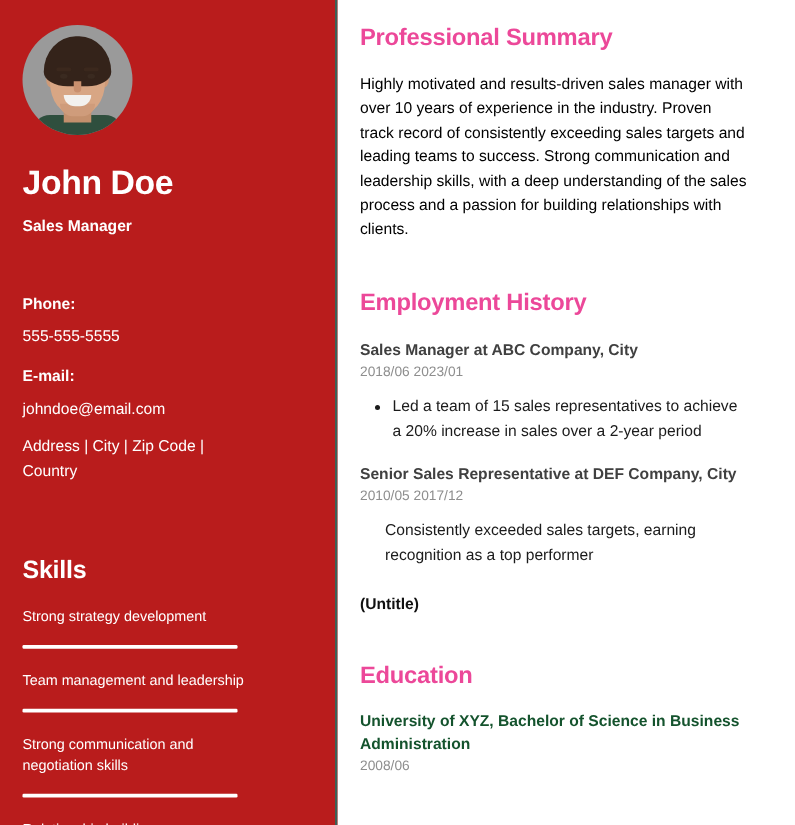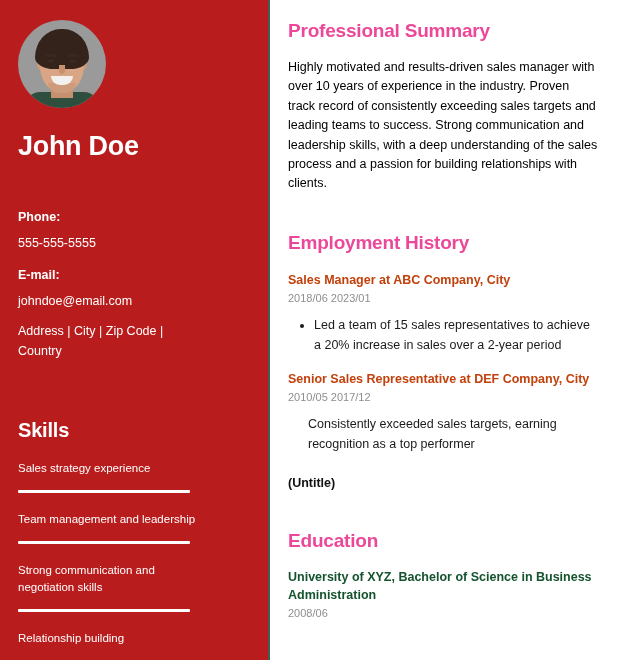--- a/index.html
+++ b/index.html
@@ -196,21 +196,21 @@
   }
 
   .sec-gap-emp { margin-top:38px; }
   .sec-gap-edu { margin-top:40px; }
 
   .job { margin-top:16px; }
   .job:first-of-type { margin-top:18px; }
   .job-role {
     font-size:12.5px;
     font-weight:bold;
-    color:#c2410c;
+    color:#404040;
     line-height:1.4;
   }
   .job-dates {
     font-size:11px;
     color:#8e8e8e;
     margin-top:3px;
   }
   .job-bullets {
     margin:12px 0 0 0;
     padding-left:26px;
@@ -266,34 +266,35 @@
         <div class="av-brow-l"></div>
         <div class="av-brow-r"></div>
         <div class="av-eye-l"></div>
         <div class="av-eye-r"></div>
         <div class="av-nose"></div>
         <div class="av-mouth"></div>
       </div>
     </div>
 
     <div class="name">John Doe</div>
+    <div class="job-title">Sales Manager</div>
 
     <div class="contact">
       <span class="label">Phone:</span>
       <span class="value">555-555-5555</span>
       <span class="label">E-mail:</span>
       <span class="value">johndoe@email.com</span>
       <span class="addr">Address | City | Zip Code | Country</span>
     </div>
 
     <div class="skills-block">
       <div class="skills-heading">Skills</div>
 
       <div class="skill-item">
-        <div class="skill-name">Sales strategy experience</div>
+        <div class="skill-name">Strong strategy development</div>
         <div class="skill-bar"></div>
       </div>
       <div class="skill-item">
         <div class="skill-name">Team management and leadership</div>
         <div class="skill-bar"></div>
       </div>
       <div class="skill-item">
         <div class="skill-name">Strong communication and negotiation skills</div>
         <div class="skill-bar"></div>
       </div>

